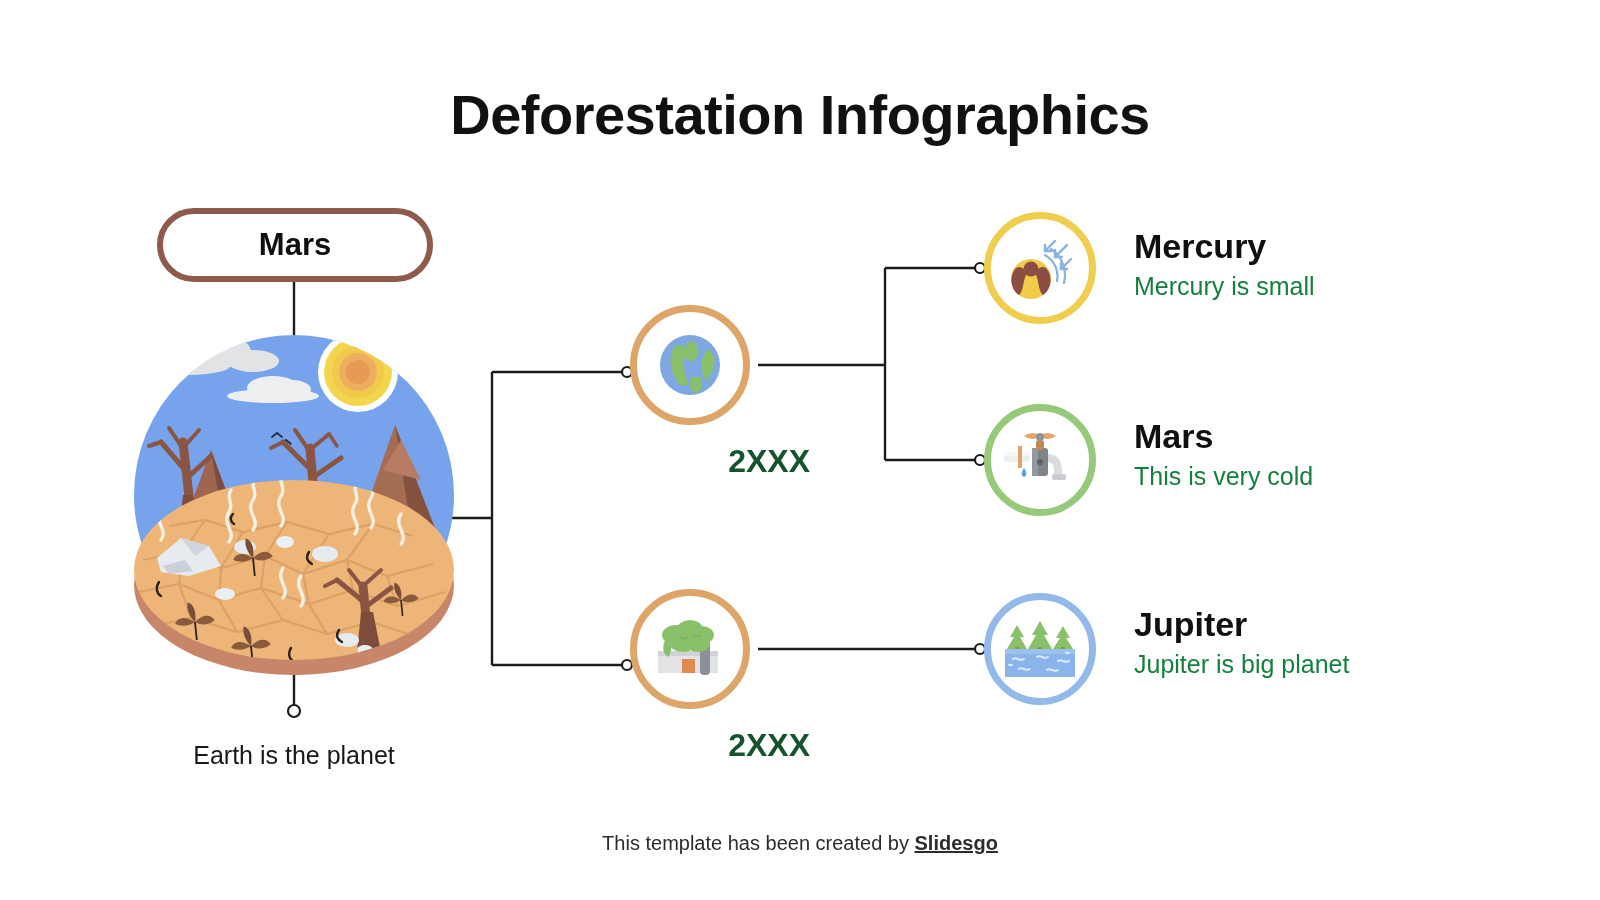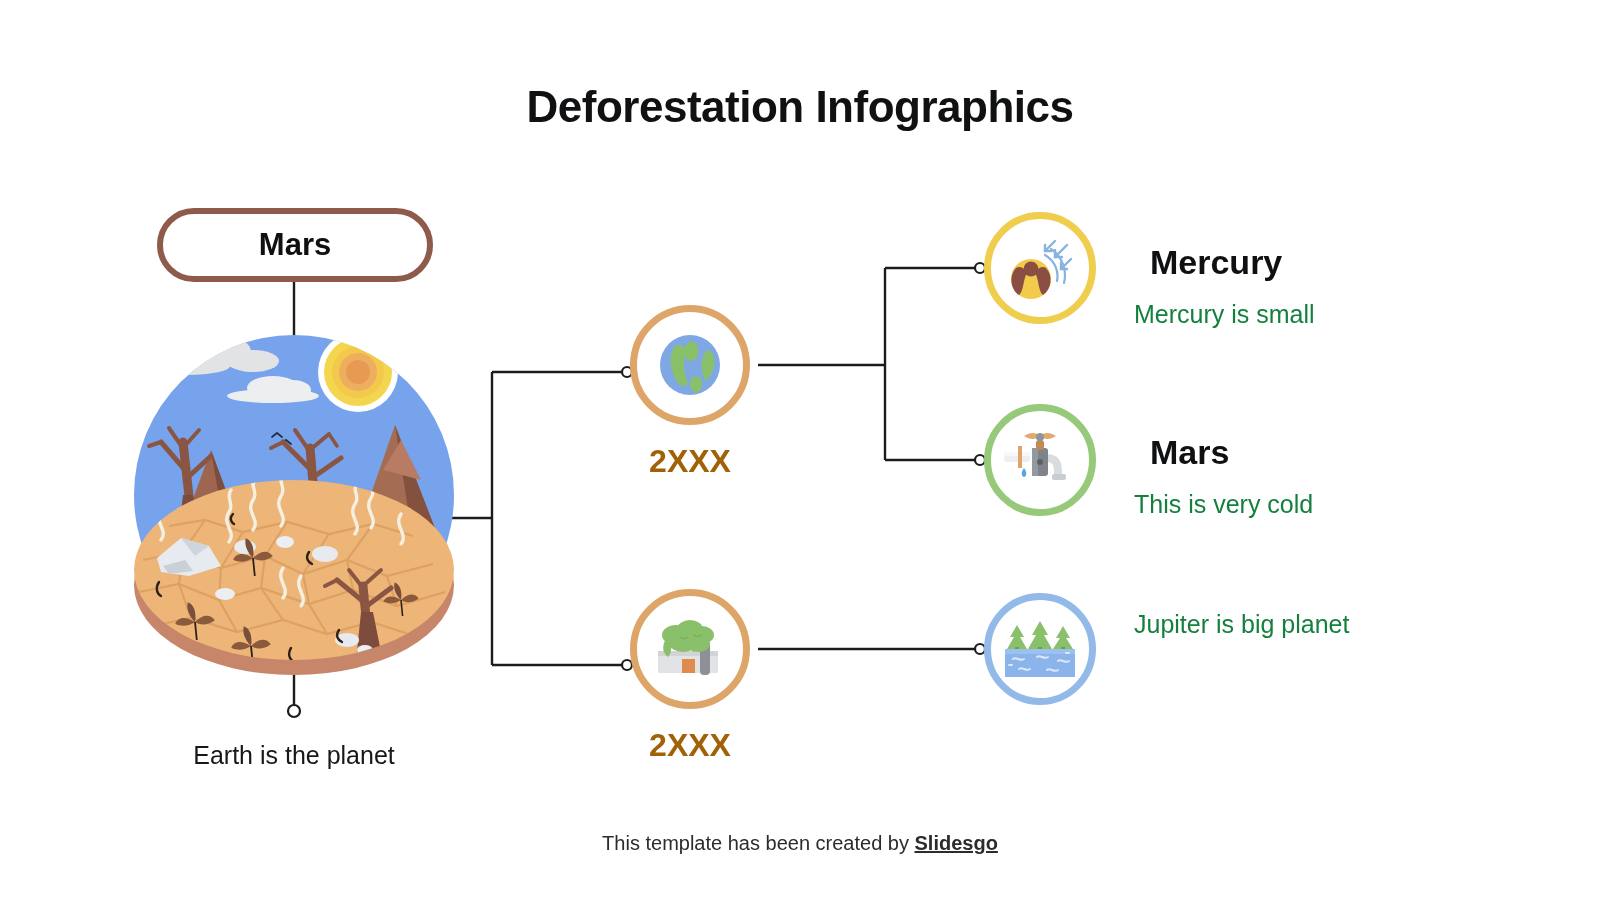--- a/index.html
+++ b/index.html
@@ -22,21 +22,21 @@
     background: #ffffff;
   }
 
   
   .title {
     position: absolute;
     left: 0;
     top: 82px;
     width: 1600px;
     text-align: center;
-    font-size: 44px;
+    font-size: 56px;
     font-weight: 700;
     letter-spacing: -0.5px;
     color: #101113;
     white-space: nowrap;
   }
 
   
   .pill {
     position: absolute;
     left: 157px;
@@ -97,37 +97,37 @@
     justify-content: center;
   }
   .node svg { display: block; }
 
   .node-center { width: 120px; height: 120px; border: 7px solid #dda668; }
   .node-leaf   { width: 112px; height: 112px; border: 7px solid #cccccc; }
 
   .node-year {
     position: absolute;
     width: 240px;
-    text-align: center;
+    text-align: right;
     font-size: 32px;
     font-weight: 700;
-    color: #a16207;
+    color: #14532d;
   }
 
   
   .leaf-text {
     position: absolute;
     width: 420px;
   }
   .leaf-title {
     font-size: 34px;
     font-weight: 700;
     color: #0f1012;
     line-height: 40px;
-    margin: 16px;
+    margin: 0;
   }
   .leaf-desc {
     font-size: 25px;
     font-weight: 400;
     color: #15803d;
     line-height: 32px;
     margin: 4px 0 0 0;
   }
 
   
@@ -465,20 +465,21 @@
         <path d="M34 40 C37 37 41 43 45 40"></path>
         <path d="M55 44 C58 41 62 47 66 44"></path>
         <path d="M16 52 C19 49 23 55 27 52"></path>
         <path d="M44 53 C47 50 51 56 55 53"></path>
         <path d="M6 48 L9 48"></path>
         <path d="M63 36 L66 36"></path>
       </g>
     </svg>
   </div>
   <div class="leaf-text" style="left:1134px; top:604px;">
+    <p class="leaf-title">Jupiter</p>
     <p class="leaf-desc">Jupiter is big planet</p>
   </div>
 
   <div class="footer">
     <span>This template has been created by </span><b>Slidesgo</b>
   </div>
 
 </div>
 
 </body></html>

